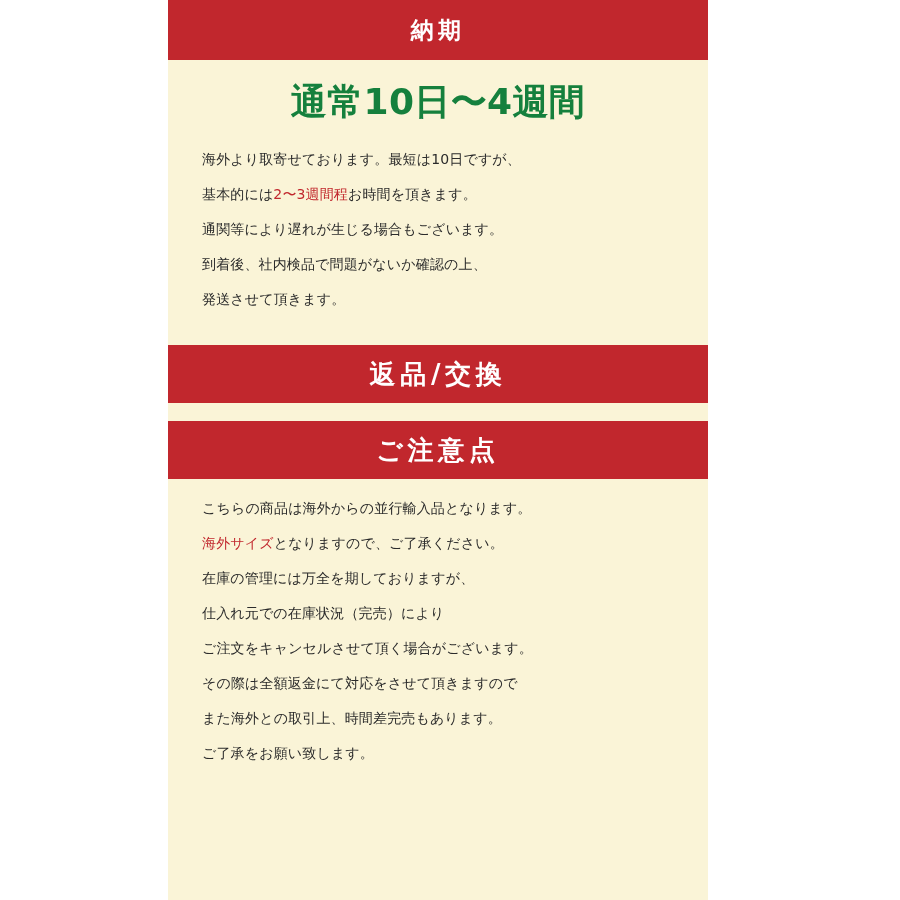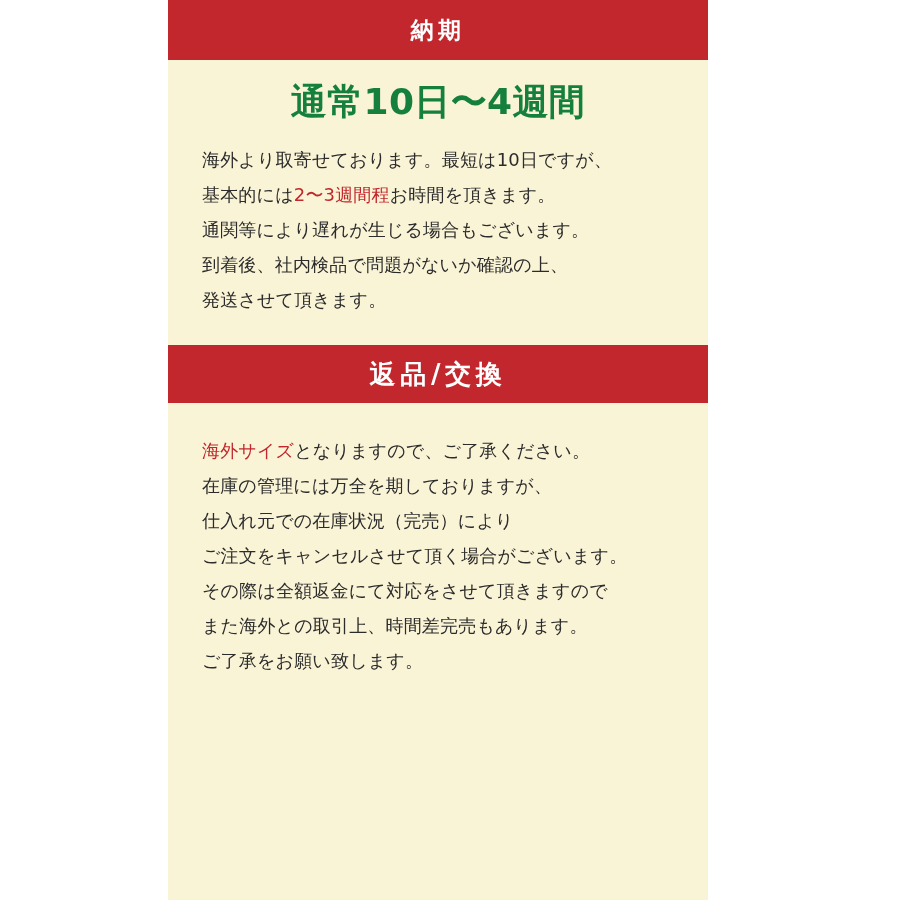--- a/index.html
+++ b/index.html
@@ -69,21 +69,21 @@
     line-height: 1.1;
   }
 
   .body-block {
     padding: 6px 34px 10px 34px;
     box-sizing: border-box;
   }
 
   .line {
     color: #2b2b2b;
-    font-size: 18px;
+    font-size: 14px;
     line-height: 35px;
     white-space: nowrap;
     letter-spacing: 0.01em;
   }
 
   .accent {
     color: #c1272d;
   }
   .spacer-mid { height: 18px; }
 
@@ -118,22 +118,26 @@
       </div>
     </div>
 
     <div class="spacer-mid"></div>
 
     <div class="band band-2">返品/交換</div>
 
 
     <div class="spacer-mid"></div>
 
+    <div class="band band-3">ご注意点</div>
 
     <div class="body-block sec3-body">
+      <div class="line">
+        <span>こちらの商品は海外からの並行輸入品となります。</span>
+      </div>
       <div class="line">
         <span class="accent">海外サイズ</span><span>となりますので、ご了承ください。</span>
       </div>
       <div class="line">
         <span>在庫の管理には万全を期しておりますが、</span>
       </div>
       <div class="line">
         <span>仕入れ元での在庫状況（完売）により</span>
       </div>
       <div class="line">

